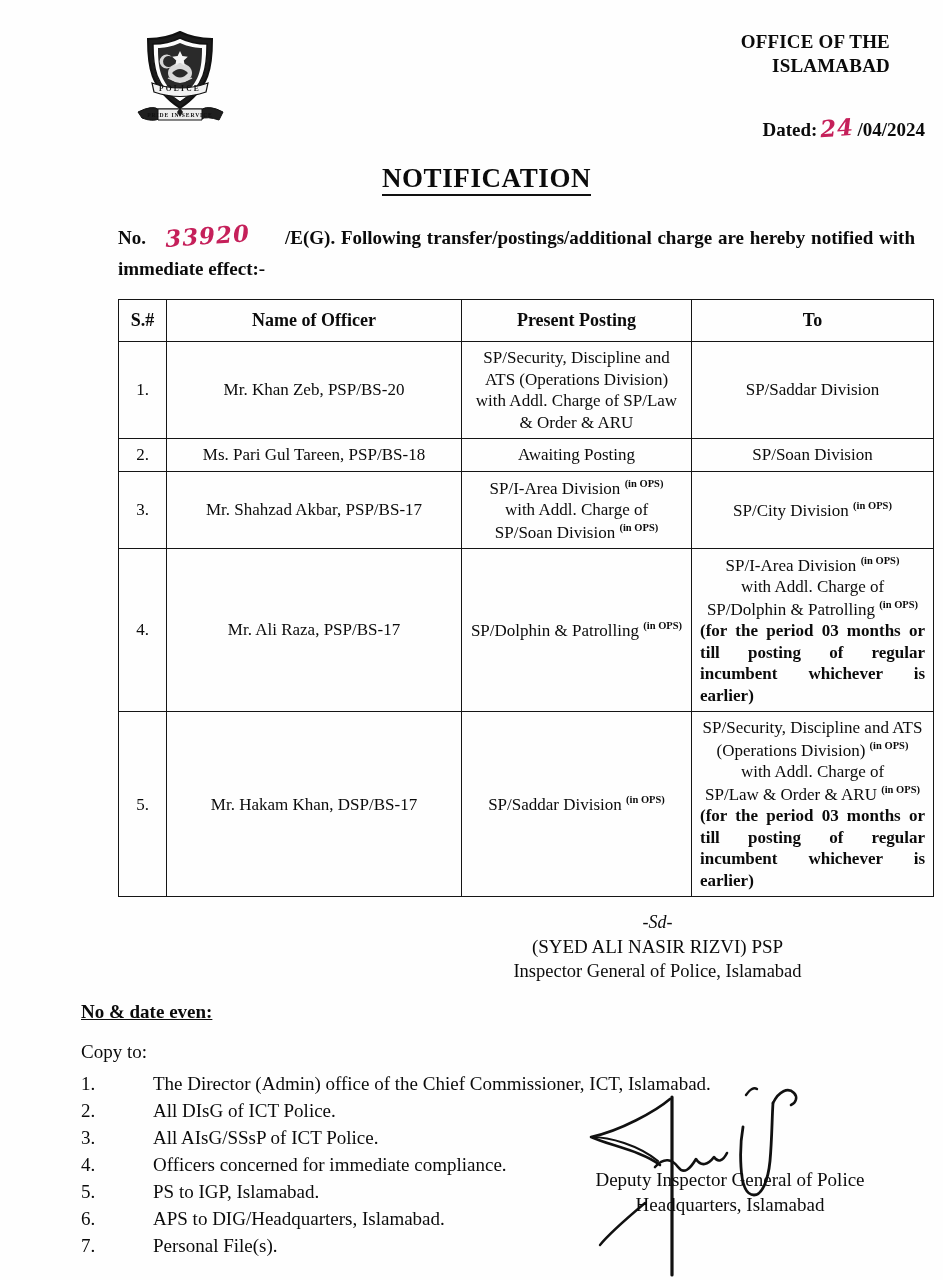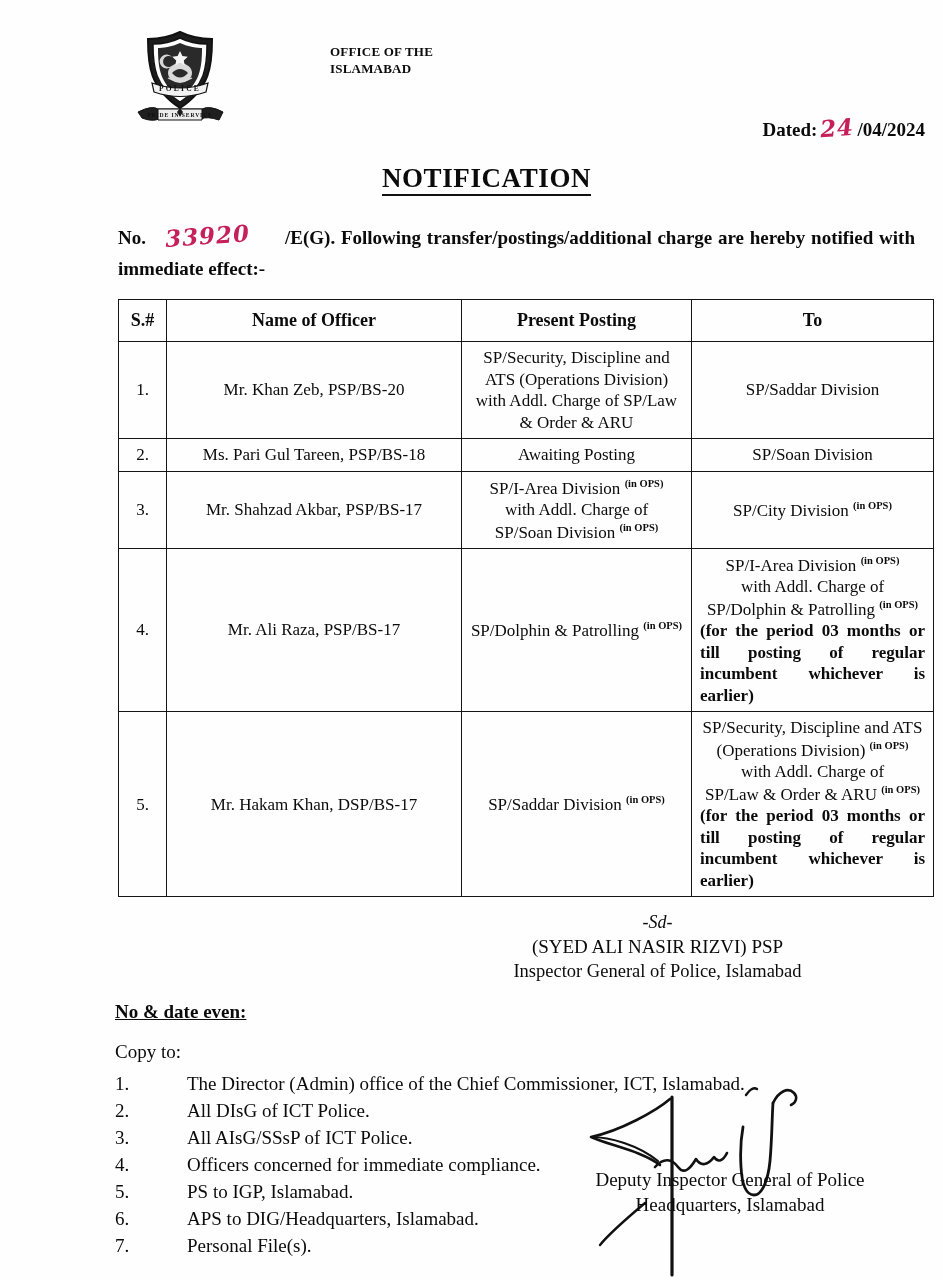--- a/index.html
+++ b/index.html
@@ -35,25 +35,25 @@
     left: 128px;
     top: 26px;
     width: 105px;
     height: 108px;
   }
   .emblem svg { display: block; width: 100%; height: 100%; }
 
   .office-block {
     position: absolute;
     left: 330px;
-    top: 44px;
+    top: 30px;
     width: 560px;
-    text-align: left;
-    font-weight: bold;
-    font-size: 13px;
+    text-align: right;
+    font-weight: bold;
+    font-size: 19px;
     line-height: 1.28;
     letter-spacing: 0.2px;
   }
   .office-block div { white-space: nowrap; }
 
   .dated-row {
     position: absolute;
     right: 18px;
     top: 114px;
     font-size: 19px;
@@ -164,21 +164,21 @@
   }
   .sig-name {
     font-weight: normal;
     font-size: 19px;
   }
   .sig-desig { font-size: 18.5px; }
 
   
   .copyto {
     margin: 18px 0 0 0;
-    padding-left: 115px;
+    padding-left: 81px;
     font-size: 19px;
   }
   .nd-even {
     font-weight: bold;
     text-decoration: underline;
     font-size: 19px;
     display: block;
     width: max-content;
   }
   .copy-lbl { display: block; margin-top: 18px; font-size: 19px; }

